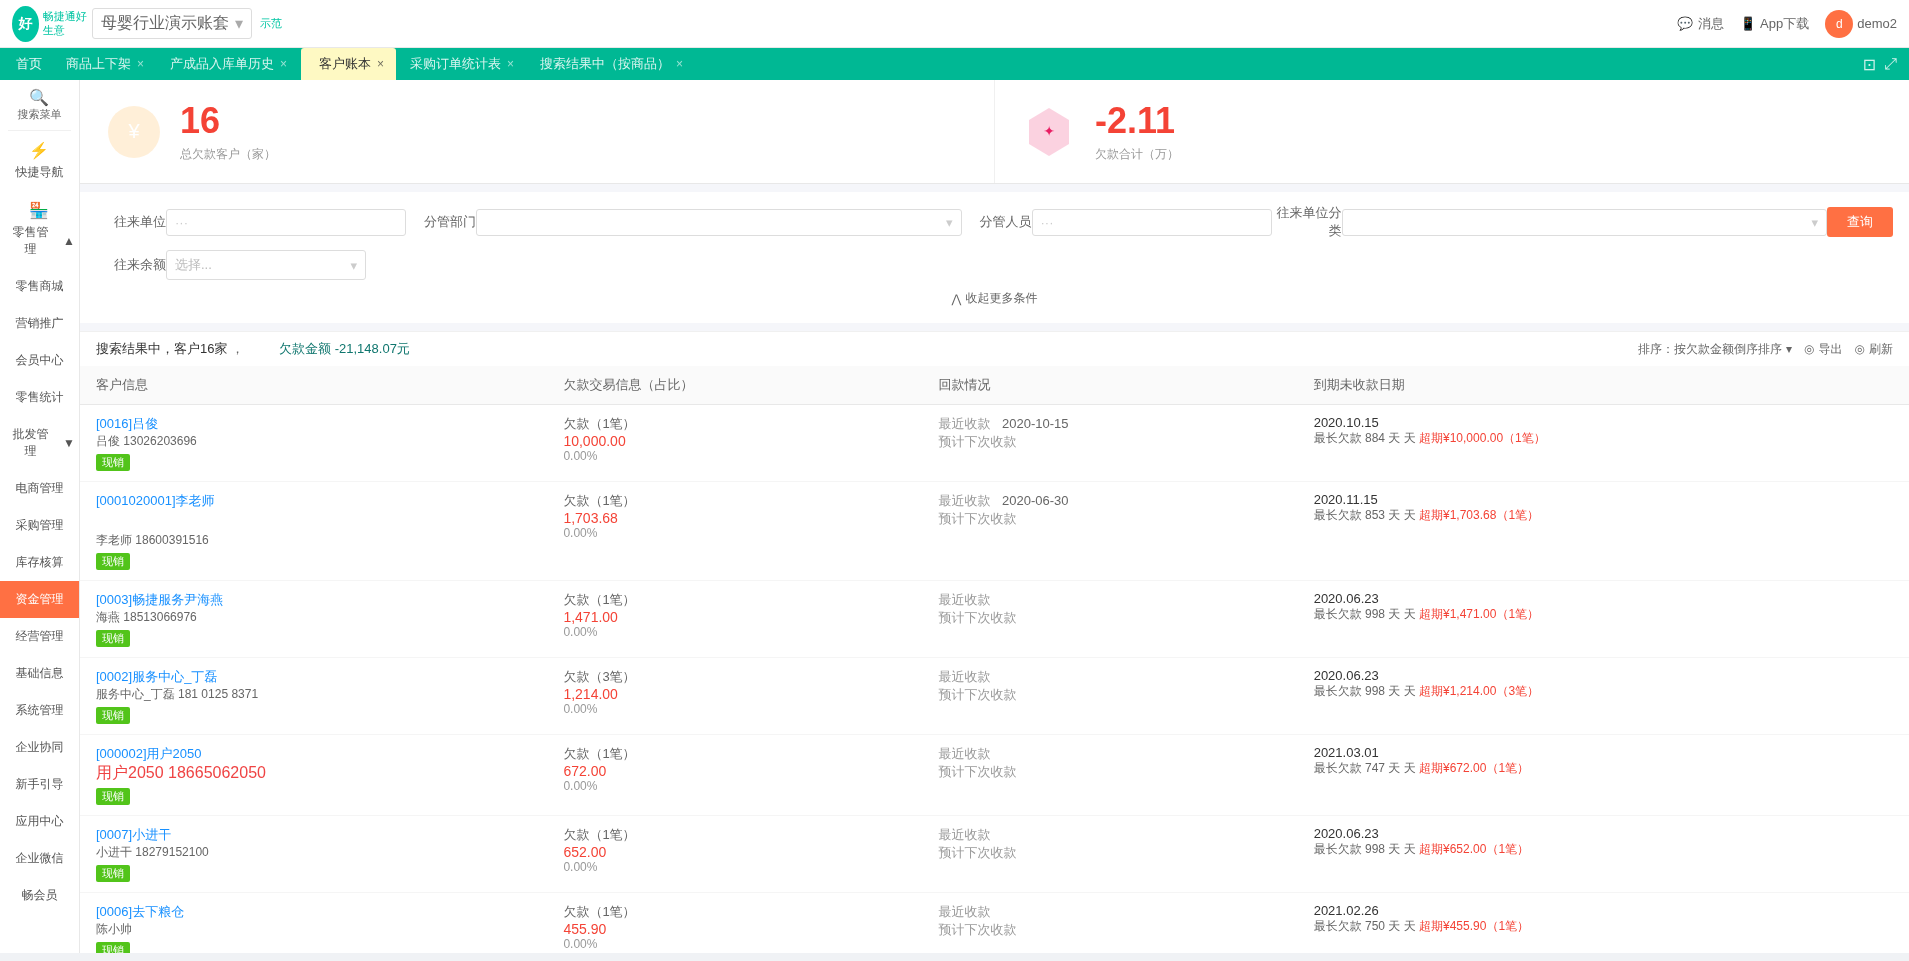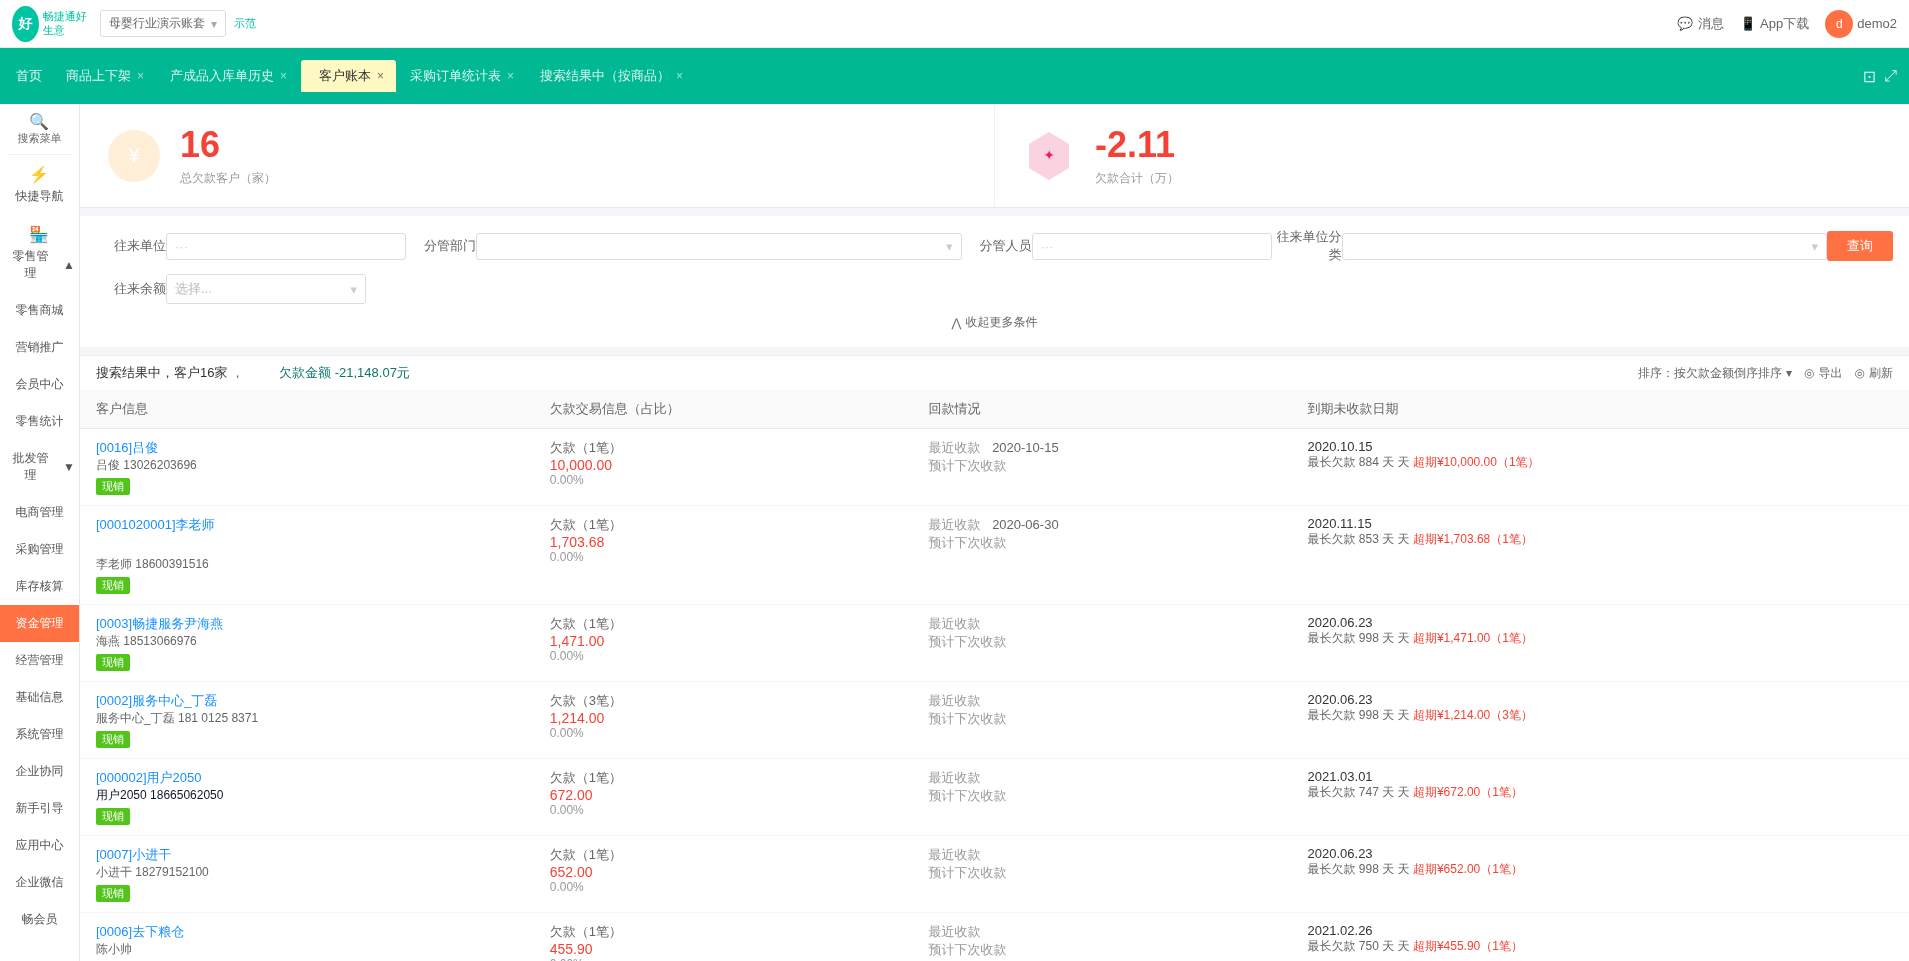--- a/index.html
+++ b/index.html
@@ -3,27 +3,27 @@
   <meta charset="utf-8">
   <style>
     * { box-sizing: border-box; margin: 0; padding: 0; }
     body { font-family: 'Microsoft YaHei', Arial, sans-serif; font-size: 13px; background: #f0f2f5; color: #333; }
     
     
     .top-bar { display: flex; align-items: center; background: #fff; height: 48px; border-bottom: 1px solid #e8e8e8; padding: 0 12px; }
     .logo { display: flex; align-items: center; width: 80px; }
     .logo-icon { width: 36px; height: 36px; background: #00c5a3; border-radius: 50%; display: flex; align-items: center; justify-content: center; color: white; font-size: 14px; font-weight: bold; }
     .logo-text { font-size: 11px; color: #00c5a3; margin-left: 4px; line-height: 1.2; }
-    .industry-selector { display: flex; align-items: center; color: #666; font-size: 12px; border: 1px solid #ddd; padding: 4px 8px; border-radius: 3px; margin-left: 8px; cursor: pointer; }
+    .industry-selector { display: flex; align-items: center; color: #666; font-size: 16px; border: 1px solid #ddd; padding: 4px 8px; border-radius: 3px; cursor: pointer; }
     .top-right { margin-left: auto; display: flex; align-items: center; gap: 16px; }
     .top-right-item { display: flex; align-items: center; gap: 4px; color: #666; font-size: 13px; cursor: pointer; }
     .avatar { width: 28px; height: 28px; border-radius: 50%; background: #ff7043; display: flex; align-items: center; justify-content: center; color: white; font-size: 12px; }
 
     
-    .tab-bar { display: flex; align-items: center; background: #00b894; height: 56px; padding: 0 4px; }
+    .tab-bar { display: flex; align-items: center; background: #00b894; height: 32px; padding: 0 4px; }
     .tab { display: flex; align-items: center; padding: 0 12px; height: 32px; border-radius: 3px 3px 0 0; font-size: 13px; cursor: pointer; color: rgba(255,255,255,0.85); gap: 6px; margin-right: 2px; }
     .tab.active { background: #fef9c3; color: #333; padding-left: 18px; }
     .tab-close { font-size: 12px; color: inherit; opacity: 0.7; }
     .tab-home { color: rgba(255,255,255,0.9); padding: 0 12px; font-size: 13px; cursor: pointer; }
     .tab-bar-right { margin-left: auto; display: flex; gap: 8px; padding-right: 8px; }
     .tab-bar-btn { color: rgba(255,255,255,0.8); cursor: pointer; font-size: 16px; }
 
     
     .layout { display: flex; height: calc(100vh - 88px); }
     
@@ -416,21 +416,21 @@
     <td>
       <div style="color:#333;">2020.06.23</div>
       <div style="color:#666;font-size:12px;">最长欠款 998 天 天 
         <a class="overdue-text">超期¥1,214.00（3笔）</a>
       </div>
     </td>
   </tr>
             <tr>
     <td>
       <div><a class="customer-id">[000002]用户2050</a></div>
-      <div style="color:#0f172a;font-size:12px;">用户2050  18665062050</div>
+      <div style="color:#ef4444;font-size:16px;">用户2050  18665062050</div>
       <span class="tag-green">现销</span>
     </td>
     <td>
       <div style="color:#666;">欠款（1笔）</div>
       <div class="amount-red" style="cursor:pointer;">672.00</div>
       <div class="pct">0.00%</div>
     </td>
     <td>
       <div>
         <span style="color:#999;">最近收款</span>

